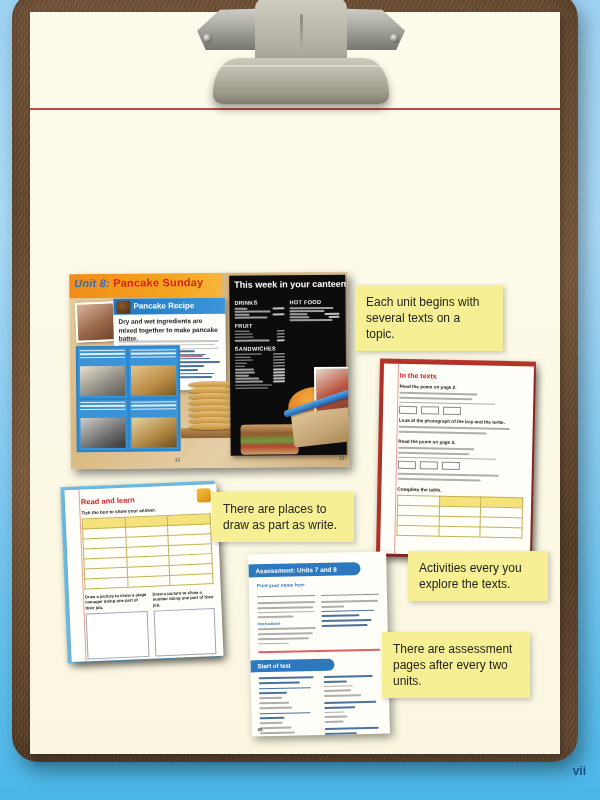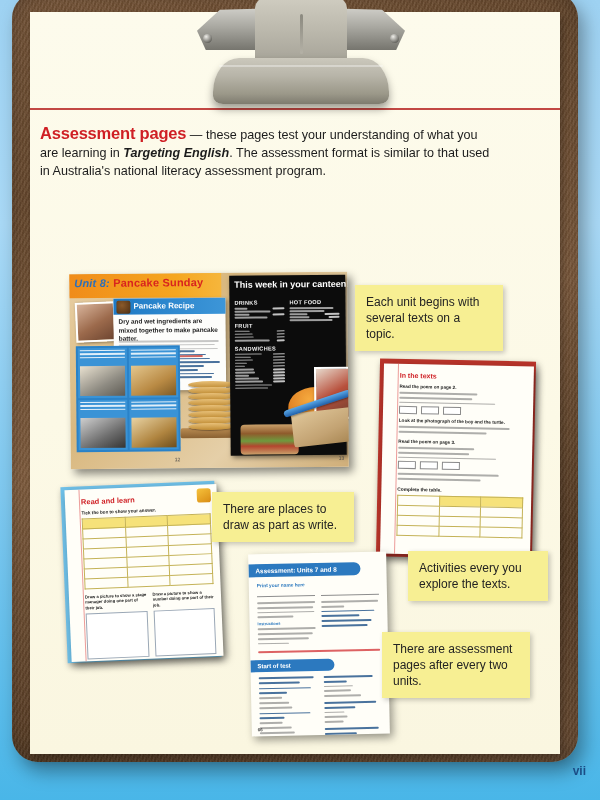--- a/index.html
+++ b/index.html
@@ -193,21 +193,20 @@
   </div>
   <div id="clip-top"></div>
 
   <div id="clip-body">
     <div id="clip-groove"></div>
   </div>
   <div id="clip-lip"></div>
 </div>
 
 <div id="intro">
-  <p><span class="hdr">Assessment pages</span><span> — these pages test your understanding of what you are learning in </span><span class="ital">Targeting English</span><span>. The assessment format is similar to that used in Australia's national literacy assessment program.</span></p>
 </div>
 
 <div id="spread">
   <div id="spread-bg"></div>
   <div id="spread-banner"></div>
   <div id="spread-title">
     <span class="u">Unit 8:</span>
     <span class="p">Pancake Sunday</span>
   </div>
 

